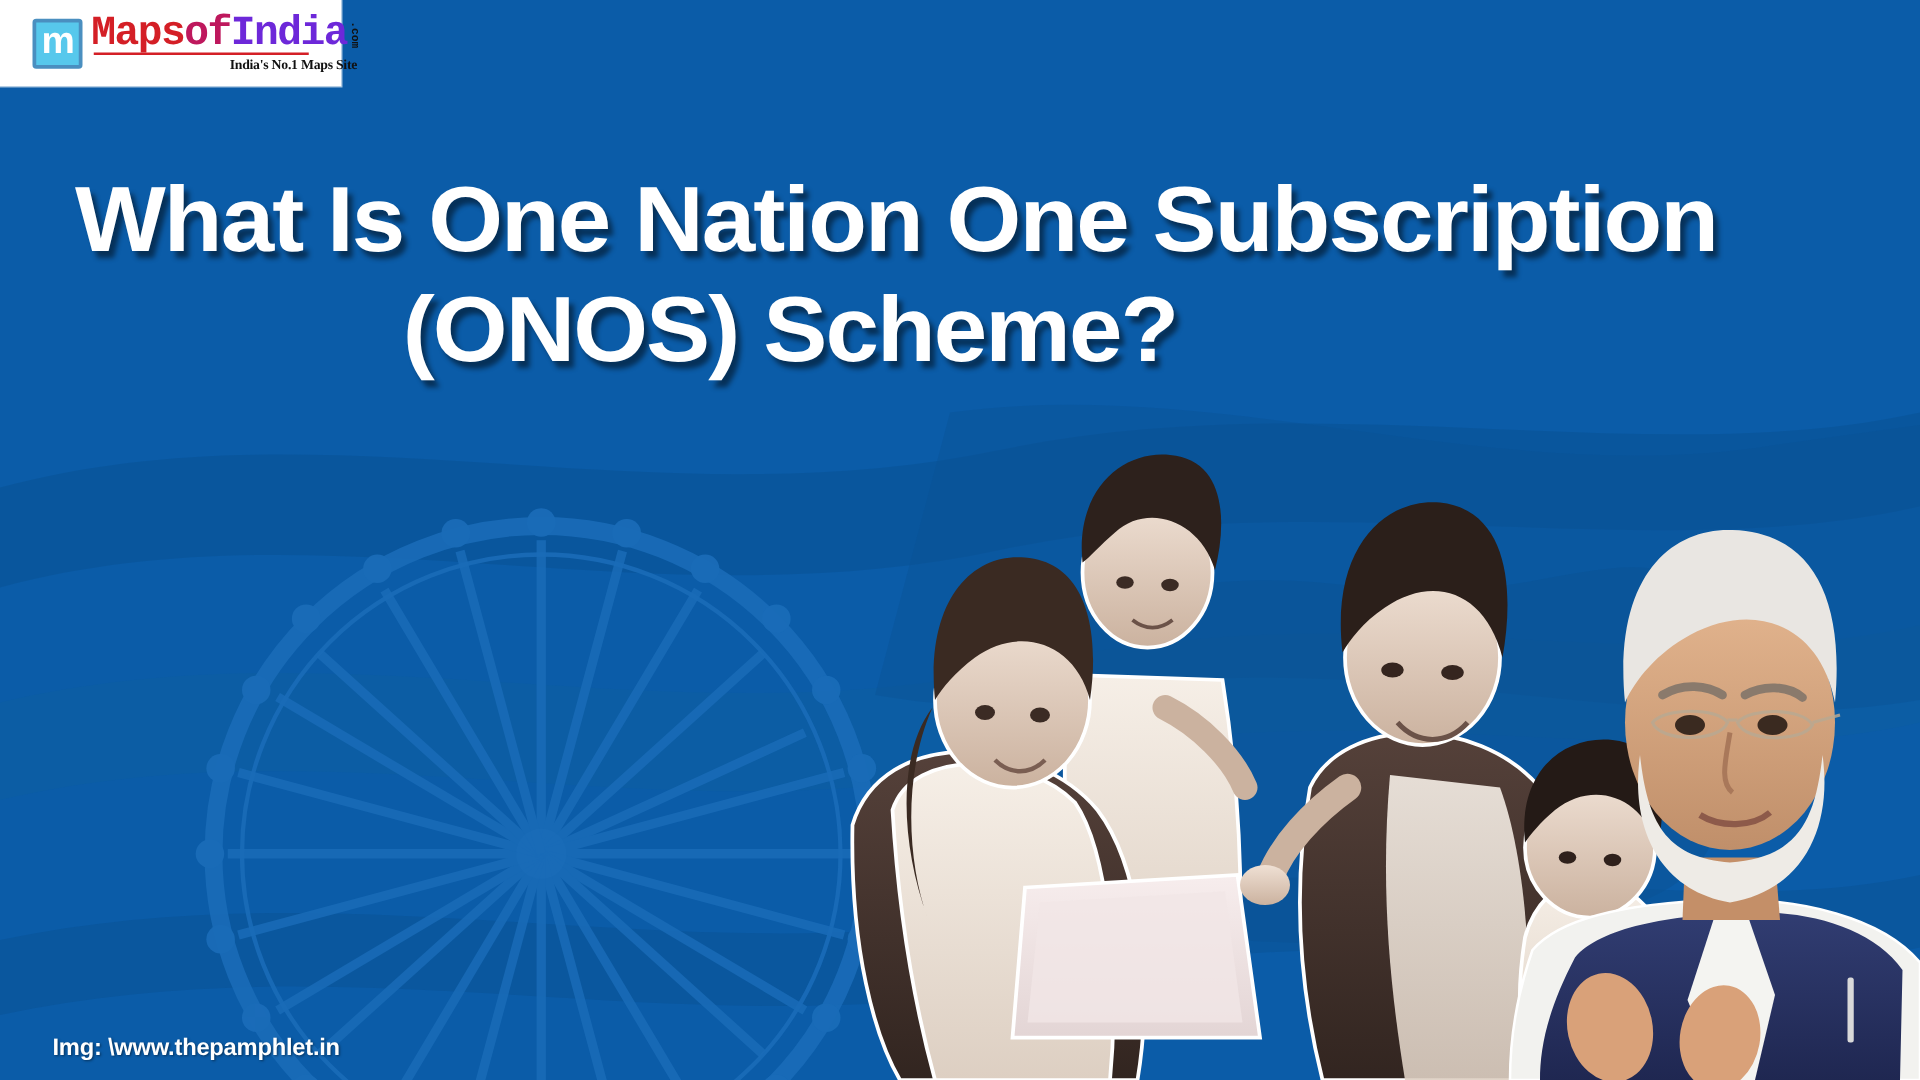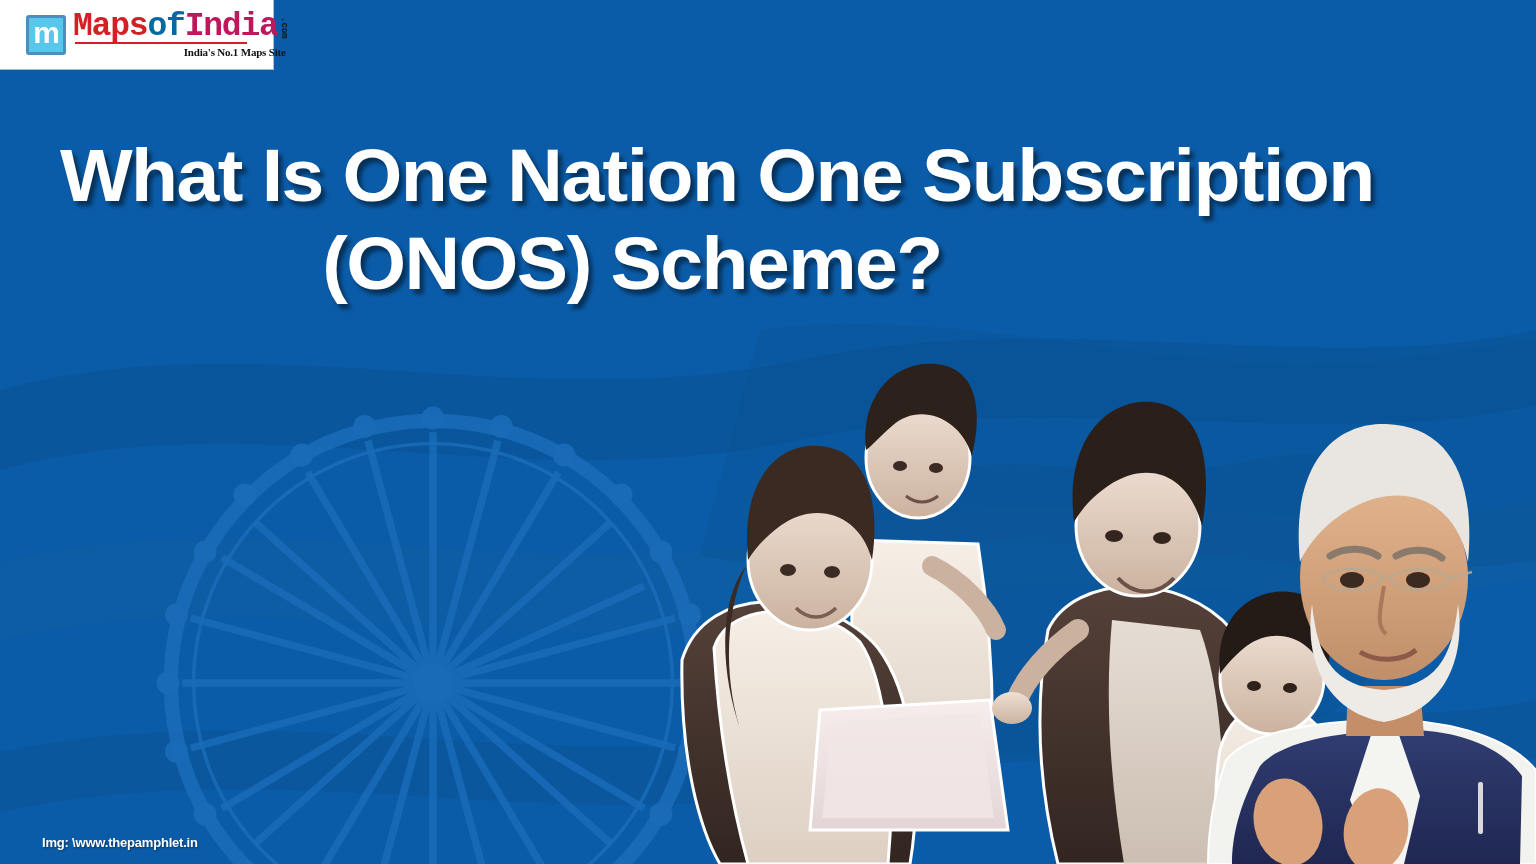--- a/index.html
+++ b/index.html
@@ -67,22 +67,22 @@
     align-items:flex-start;
   }
   .logo-word {
     display:flex; align-items:center;
     font-size:33px; font-weight:bold;
     line-height:0.95;
     letter-spacing:-1.2px;
     font-family:Liberation Mono, monospace;
   }
   .lw-maps  { color:#d41f26; }
-  .lw-of    { color:#0369a1; }
-  .lw-india { color:#be185d; }
+  .lw-of    { color:#be185d; }
+  .lw-india { color:#6d28d9; }
   .lw-com {
     color:#111111;
     font-size:9px; font-weight:bold;
     letter-spacing:0px;
     writing-mode:vertical-rl;
     text-orientation:mixed;
     margin-left:1px;
     margin-top:1px;
     line-height:1;
   }
@@ -122,21 +122,21 @@
 
   
   .collage { position:absolute; left:660px; top:330px; width:876px; height:534px; }
   .collage svg { width:100%; height:100%; display:block; }
 
   
   .credit {
     position:absolute;
     left:42px; bottom:14px;
     color:#ffffff;
-    font-size:13px; font-weight:bold;
+    font-size:19px; font-weight:bold;
     letter-spacing:-0.2px;
     font-family:"Liberation Sans", sans-serif;
     text-shadow:1px 1px 2px rgba(0,0,0,.45);
   }
 </style>
 </head>
 <body>
 
 <div id="banner">
 

